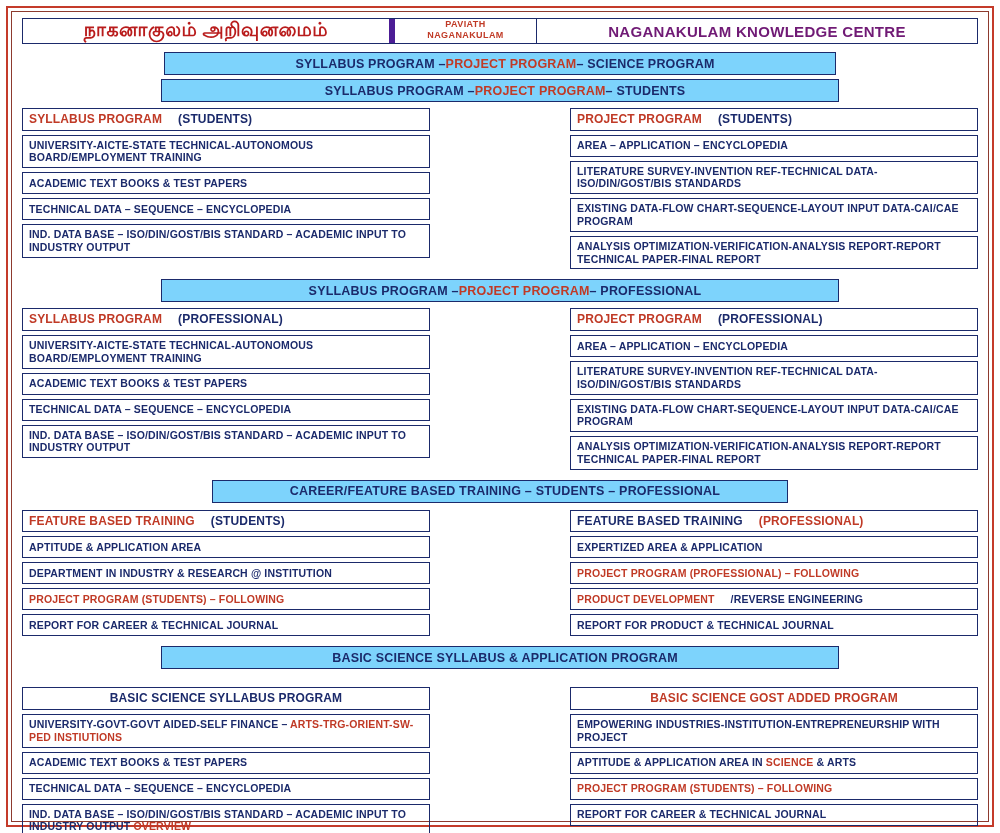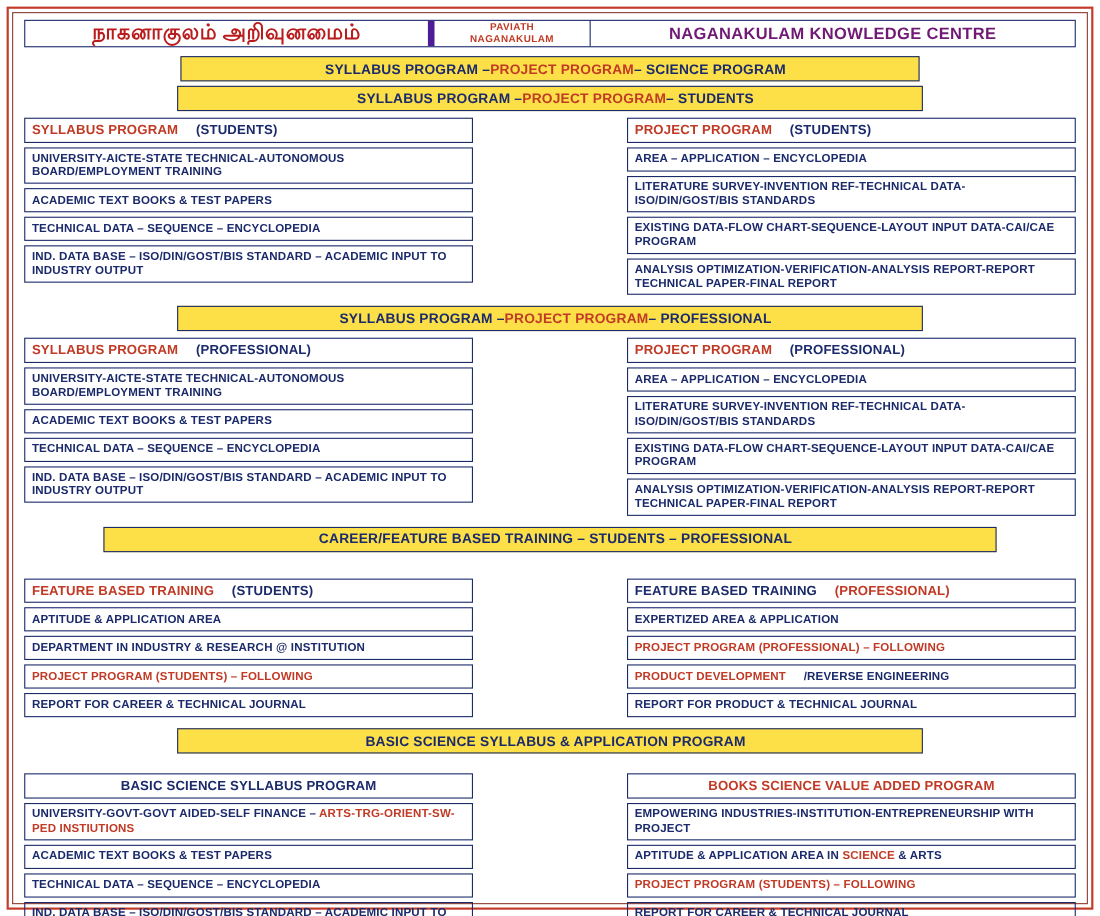--- a/index.html
+++ b/index.html
@@ -69,29 +69,29 @@
 
   
   .bar {
     border:1px solid #1b2a6b;
     height:23px;
     display:flex; align-items:center; justify-content:center;
     font-weight:bold;
     font-size:12.5px;
     letter-spacing:0.2px;
     color:#1b2a6b;
-    background:#fde047;
+    background:#7dd3fc;
     padding-left:10px;
   }
   .bar .red { color:#c03a26; }
   .bar-wrap { display:flex; justify-content:center; }
   .bar-w1 { width:672px; margin:2px 0 4px 0; }
   .bar-w2 { width:678px; margin:0 0 6px 0; }
   .bar-w3 { width:678px; margin:2px 0 6px 0; }
-  .bar-w4 { width:812px; margin:2px 0 24px 0; }
+  .bar-w4 { width:576px; margin:2px 0 7px 0; }
   .bar-w5 { width:678px; margin:2px 0 6px 0; }
 
   
   .cols {
     display:flex;
     justify-content:space-between;
     margin-bottom:4px;
   }
   .col { width:408px; }
   .col.right { width:408px; }
@@ -253,21 +253,21 @@
             <span><span>UNIVERSITY-GOVT-GOVT AIDED-SELF FINANCE – </span><span class="red">ARTS-TRG-ORIENT-SW-PED INSTIUTIONS</span></span>
           </div>
           <div class="cell">ACADEMIC TEXT BOOKS &amp; TEST PAPERS</div>
           <div class="cell">TECHNICAL DATA – SEQUENCE – ENCYCLOPEDIA</div>
           <div class="cell two">
             <span><span>IND. DATA BASE – ISO/DIN/GOST/BIS STANDARD – ACADEMIC INPUT TO  INDUSTRY OUTPUT </span><span class="red">OVERVIEW</span></span>
           </div>
         </div>
         <div class="col right">
           <div class="cell title center">
-            <span class="red">BOOKS SCIENCE VALUE ADDED PROGRAM</span>
+            <span class="red">BASIC SCIENCE GOST ADDED PROGRAM</span>
           </div>
           <div class="cell two">EMPOWERING INDUSTRIES-INSTITUTION-ENTREPRENEURSHIP WITH PROJECT</div>
           <div class="cell">
             <span><span>APTITUDE &amp; APPLICATION AREA IN </span><span class="red">SCIENCE</span><span> &amp; ARTS</span></span>
           </div>
           <div class="cell">
             <span class="red">PROJECT PROGRAM (STUDENTS) – FOLLOWING</span>
           </div>
           <div class="cell">REPORT FOR CAREER &amp; TECHNICAL JOURNAL</div>
         </div>

